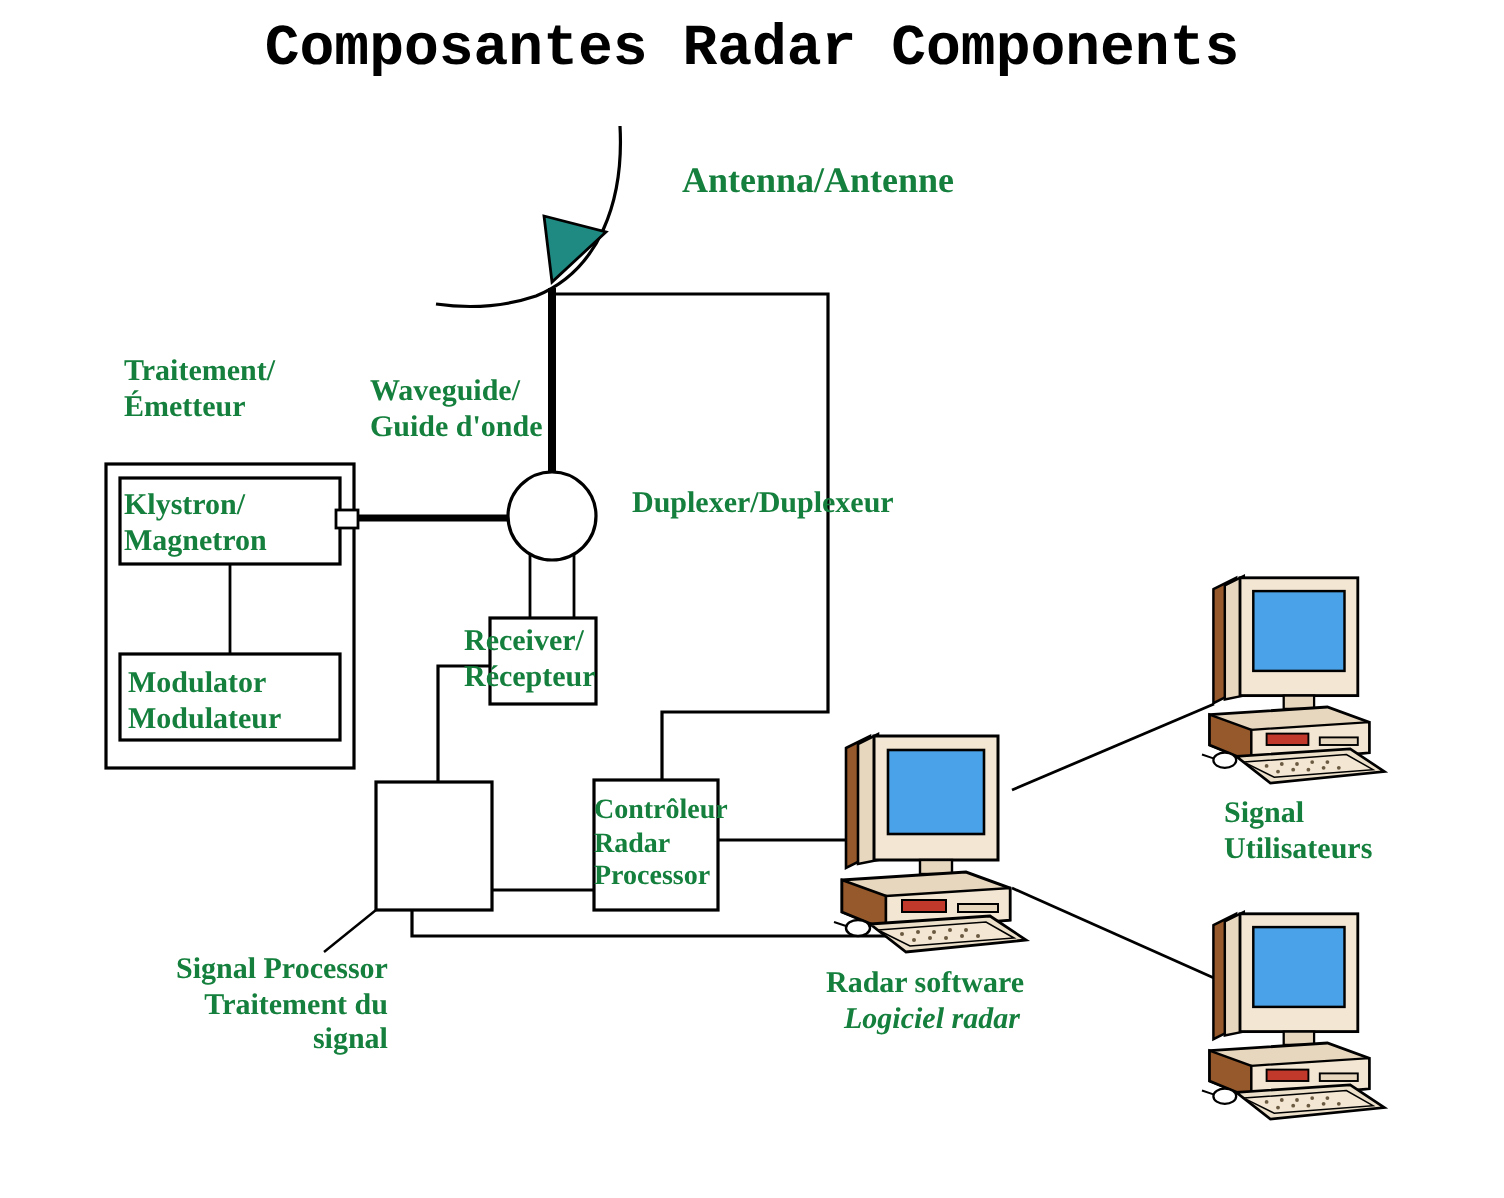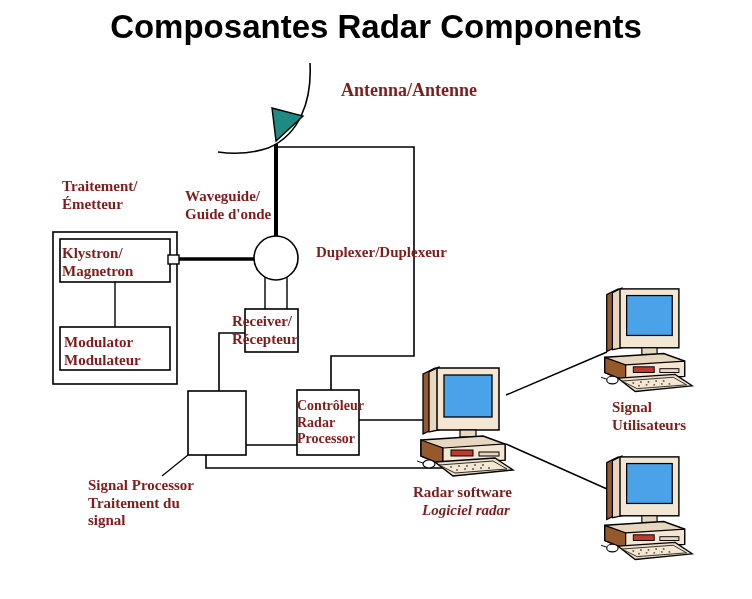--- a/index.html
+++ b/index.html
@@ -19,46 +19,46 @@
     position: absolute;
     left: 0;
     top: 0;
     width: 752px;
     height: 599px;
   }
   .lbl {
     position: absolute;
     font-family: "Liberation Serif", "DejaVu Serif", serif;
     font-weight: bold;
-    color: #7f1d1d;
+    color: #15803d;
     white-space: pre;
     line-height: 1.18;
     letter-spacing: 0px;
   }
   #page-title {
     position: absolute;
     left: 0;
     top: 8px;
     width: 752px;
     text-align: center;
-    font-family: Liberation Sans, sans-serif;
+    font-family: Liberation Mono, monospace;
     font-weight: bold;
-    font-size: 33px;
+    font-size: 29px;
     color: #000000;
   }
   .lbl-antenna     { left: 341px; top: 80px;  font-size: 18px; }
   .lbl-transmitter { left: 62px;  top: 178px; font-size: 15px; }
   .lbl-waveguide   { left: 185px; top: 188px; font-size: 15px; }
   .lbl-klystron    { left: 62px;  top: 245px; font-size: 15px; }
   .lbl-duplexer    { left: 316px; top: 244px; font-size: 15px; }
   .lbl-receiver    { left: 232px; top: 313px; font-size: 15px; }
   .lbl-modulator   { left: 64px;  top: 334px; font-size: 15px; }
   .lbl-controller  { left: 297px; top: 398px; font-size: 14px; }
   .lbl-users       { left: 612px; top: 399px; font-size: 15px; }
-  .lbl-processor   { left: 88px;  top: 477px; font-size: 15px; }
+  .lbl-processor   { left: 88px;  top: 477px; font-size: 15px; text-align: right; }
   .lbl-software    { left: 413px; top: 484px; font-size: 15px; }
   .lbl-software .l2 { display:block; padding-left: 9px; font-style: italic; }
 </style>
 </head>
 <body>
 
 <div id="page">
 
   <div id="page-title">Composantes Radar Components</div>
 

